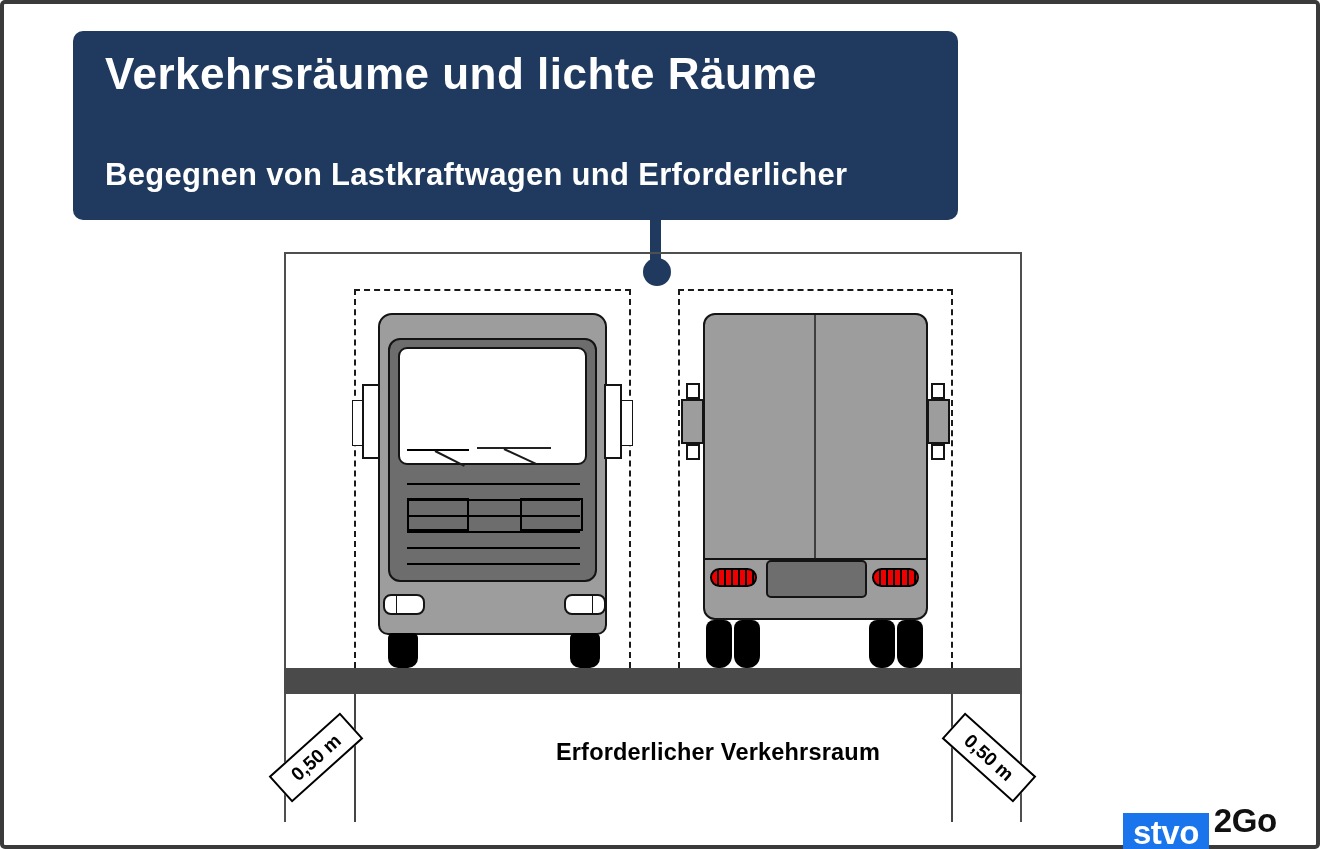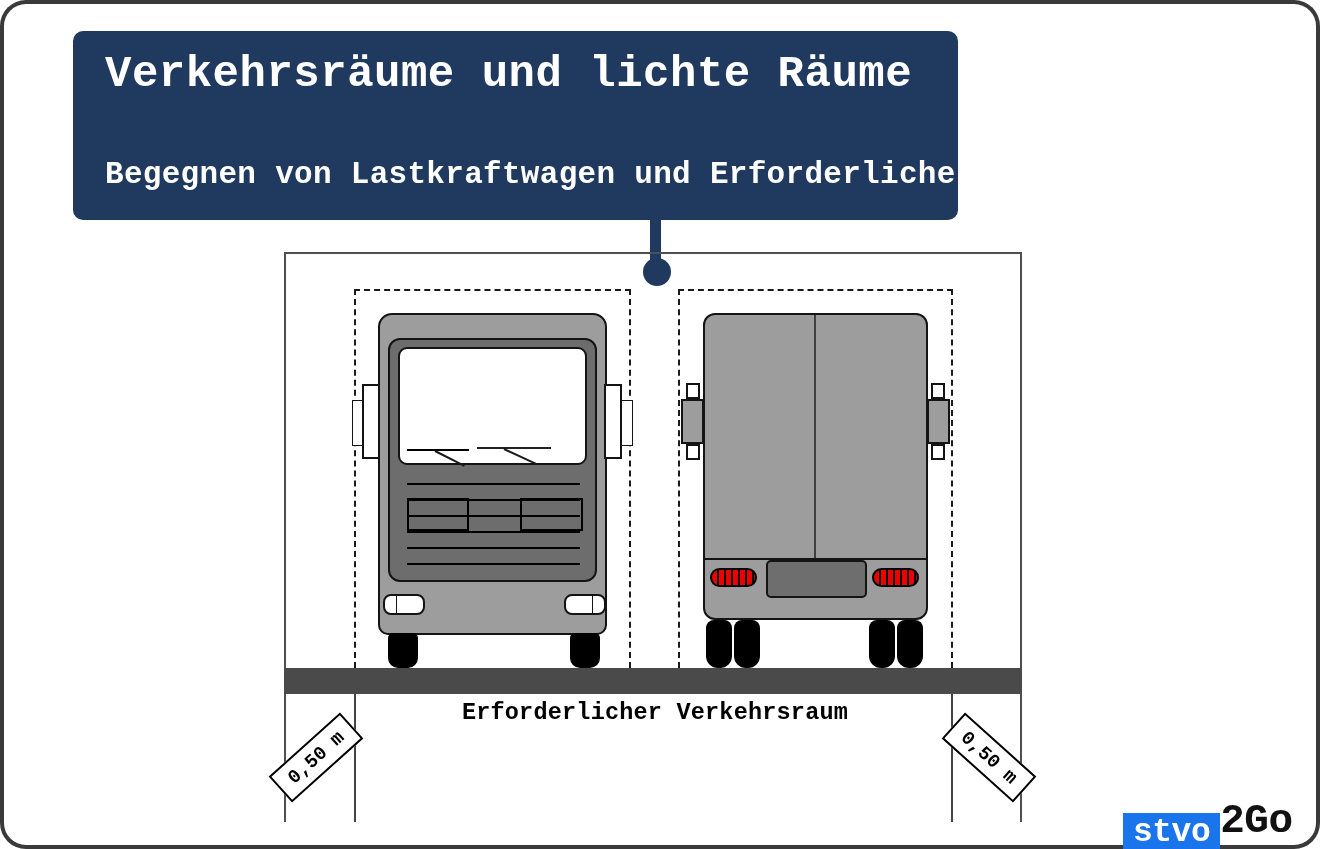--- a/index.html
+++ b/index.html
@@ -1,24 +1,24 @@
 <!DOCTYPE html>
 <html><head>
 <meta charset="utf-8">
 <style>
   html,body{margin:0;padding:0;background:#ffffff;}
   *{box-sizing:border-box;}
   .canvas{
     position:relative;
     width:1320px;height:849px;
     background:#ffffff;
-    border-radius:26px;
+    border-radius:5px;
     box-shadow: inset 0 0 0 4px #3a3a3a;
     overflow:hidden;
-    font-family:Liberation Mono, monospace;
+    font-family:Liberation Sans, sans-serif;
   }
   .abs{position:absolute;}
 
   
   .title-card{
     left:73px;top:31px;width:885px;height:189px;
     background:#1f3a5e;border-radius:10px;color:#ffffff;
   }
   .title-card .heading{
     position:absolute;left:32px;top:18px;
@@ -103,31 +103,31 @@
 
   
   .margin-label{
     width:96px;height:35px;background:#ffffff;border:2px solid #000;
     display:flex;align-items:center;justify-content:center;
     font-size:19px;font-weight:bold;color:#000;white-space:nowrap;
   }
   .margin-label.left{left:268px;top:740px;transform:rotate(-42deg);}
   .margin-label.right{left:941px;top:740px;transform:rotate(42deg);}
   .space-label{
-    left:430px;top:698px;width:450px;text-align:center;color:#000;
+    left:430px;top:738px;width:450px;text-align:right;color:#000;
     font-size:23.5px;font-weight:bold;line-height:29px;letter-spacing:.2px;
   }
 
   
   .logo{left:1123px;top:801px;height:39px;display:flex;align-items:center;}
   .logo-prefix{
     background:#1a75ec;color:#ffffff;height:39px;padding:0 10px;
     display:flex;align-items:center;font-size:33px;font-weight:bold;letter-spacing:-.5px;margin-top:24px;
   }
-  .logo-suffix{color:#111;font-size:41px;font-weight:bold;letter-spacing:-.5px;}
+  .logo-suffix{color:#111;font-size:33px;font-weight:bold;margin-left:5px;letter-spacing:-.5px;}
 </style>
 </head>
 <body>
 
 <div class="canvas">
 
   <div class="abs title-card">
     <div class="heading">Verkehrsräume und lichte Räume</div>
     <div class="subheading">Begegnen von Lastkraftwagen und Erforderlicher</div>
   </div>

